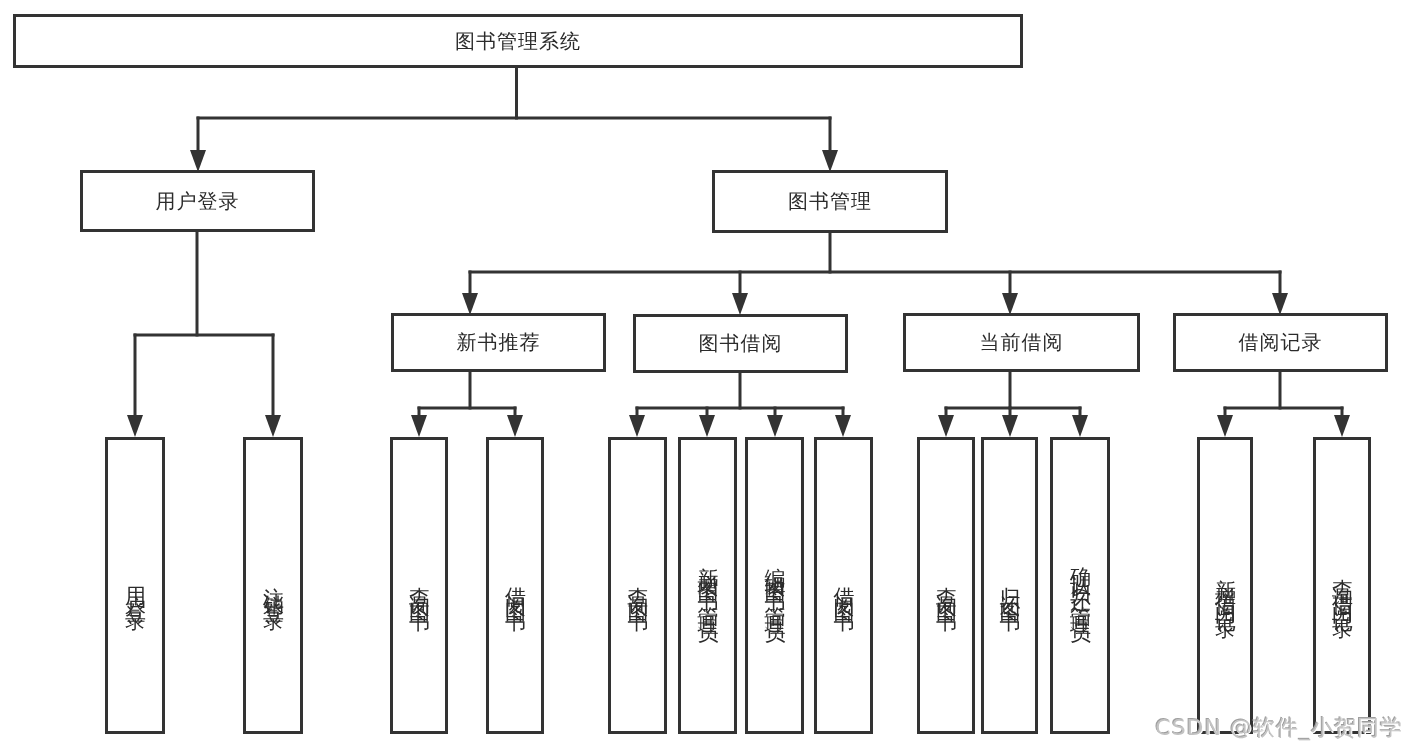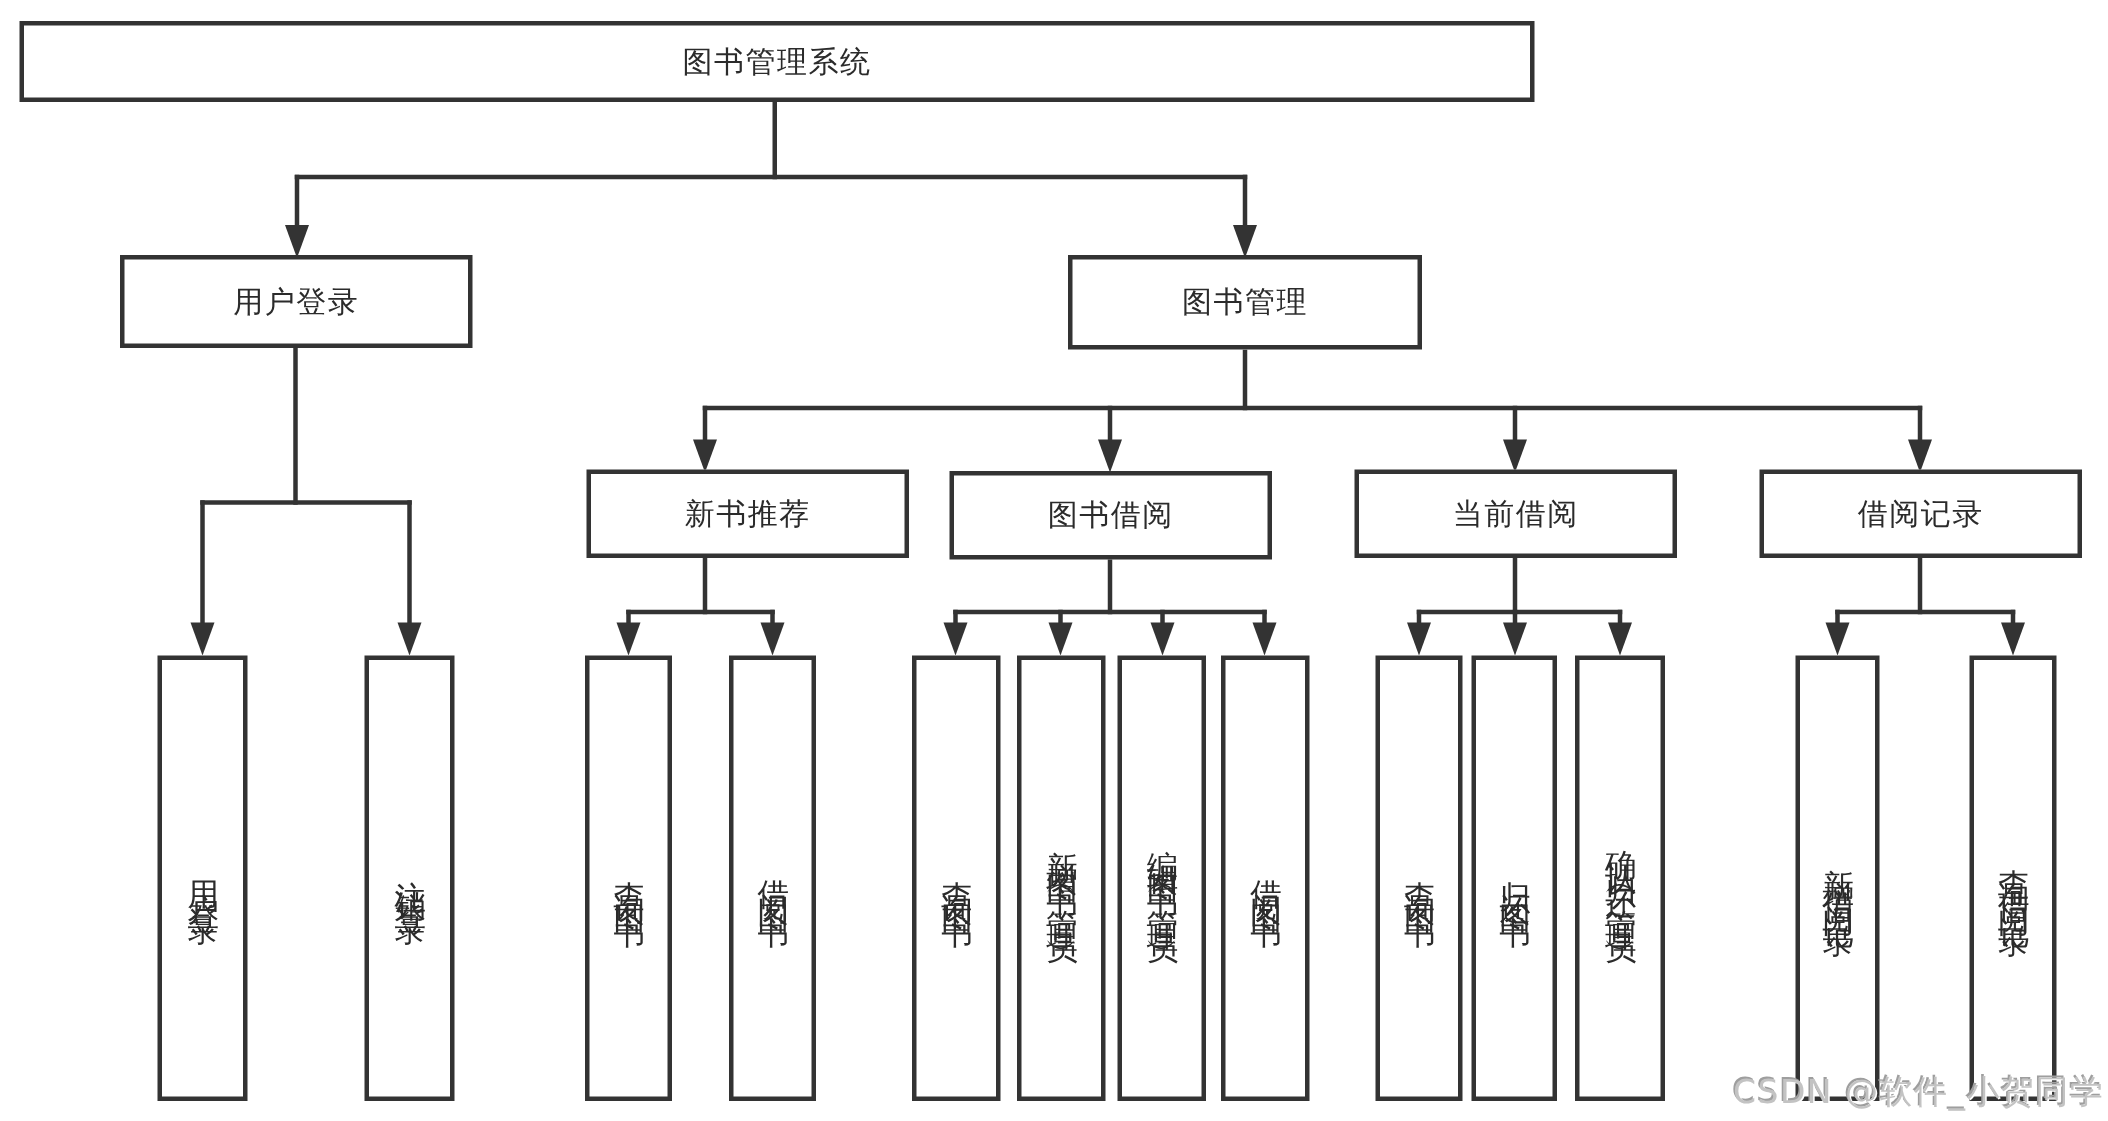--- a/index.html
+++ b/index.html
@@ -123,21 +123,21 @@
     </g>
   </svg>
 
   <div class="box" style="left:13px; top:14px; width:1010px; height:54px;">图书管理系统</div>
 
   <div class="box" style="left:80px; top:170px; width:235px; height:62px;">用户登录</div>
   <div class="box" style="left:712px; top:170px; width:236px; height:63px;font-family:Liberation Mono, monospace;">图书管理</div>
 
   <div class="box" style="left:363px; top:313px; width:215px; height:59px;margin-left:28px;">新书推荐</div>
   <div class="box" style="left:633px; top:314px; width:215px; height:59px;">图书借阅</div>
-  <div class="box" style="left:903px; top:313px; width:215px; height:59px;">当前借阅</div>
+  <div class="box" style="left:903px; top:313px; width:237px; height:59px;">当前借阅</div>
   <div class="box" style="left:1173px; top:313px; width:215px; height:59px;">借阅记录</div>
 
   <div class="box vbox" style="left:105px; top:437px; width:60px; height:297px;">用户登录</div>
   <div class="box vbox" style="left:243px; top:437px; width:60px; height:297px;">注销登录</div>
 
   <div class="box vbox" style="left:390px; top:437px; width:58px; height:297px;">查询图书</div>
   <div class="box vbox" style="left:486px; top:437px; width:58px; height:297px;">借阅图书</div>
 
   <div class="box vbox" style="left:608px; top:437px; width:59px; height:297px;">查询图书</div>
   <div class="box vbox" style="left:678px; top:437px; width:59px; height:297px;">新增图书（管理员）</div>

